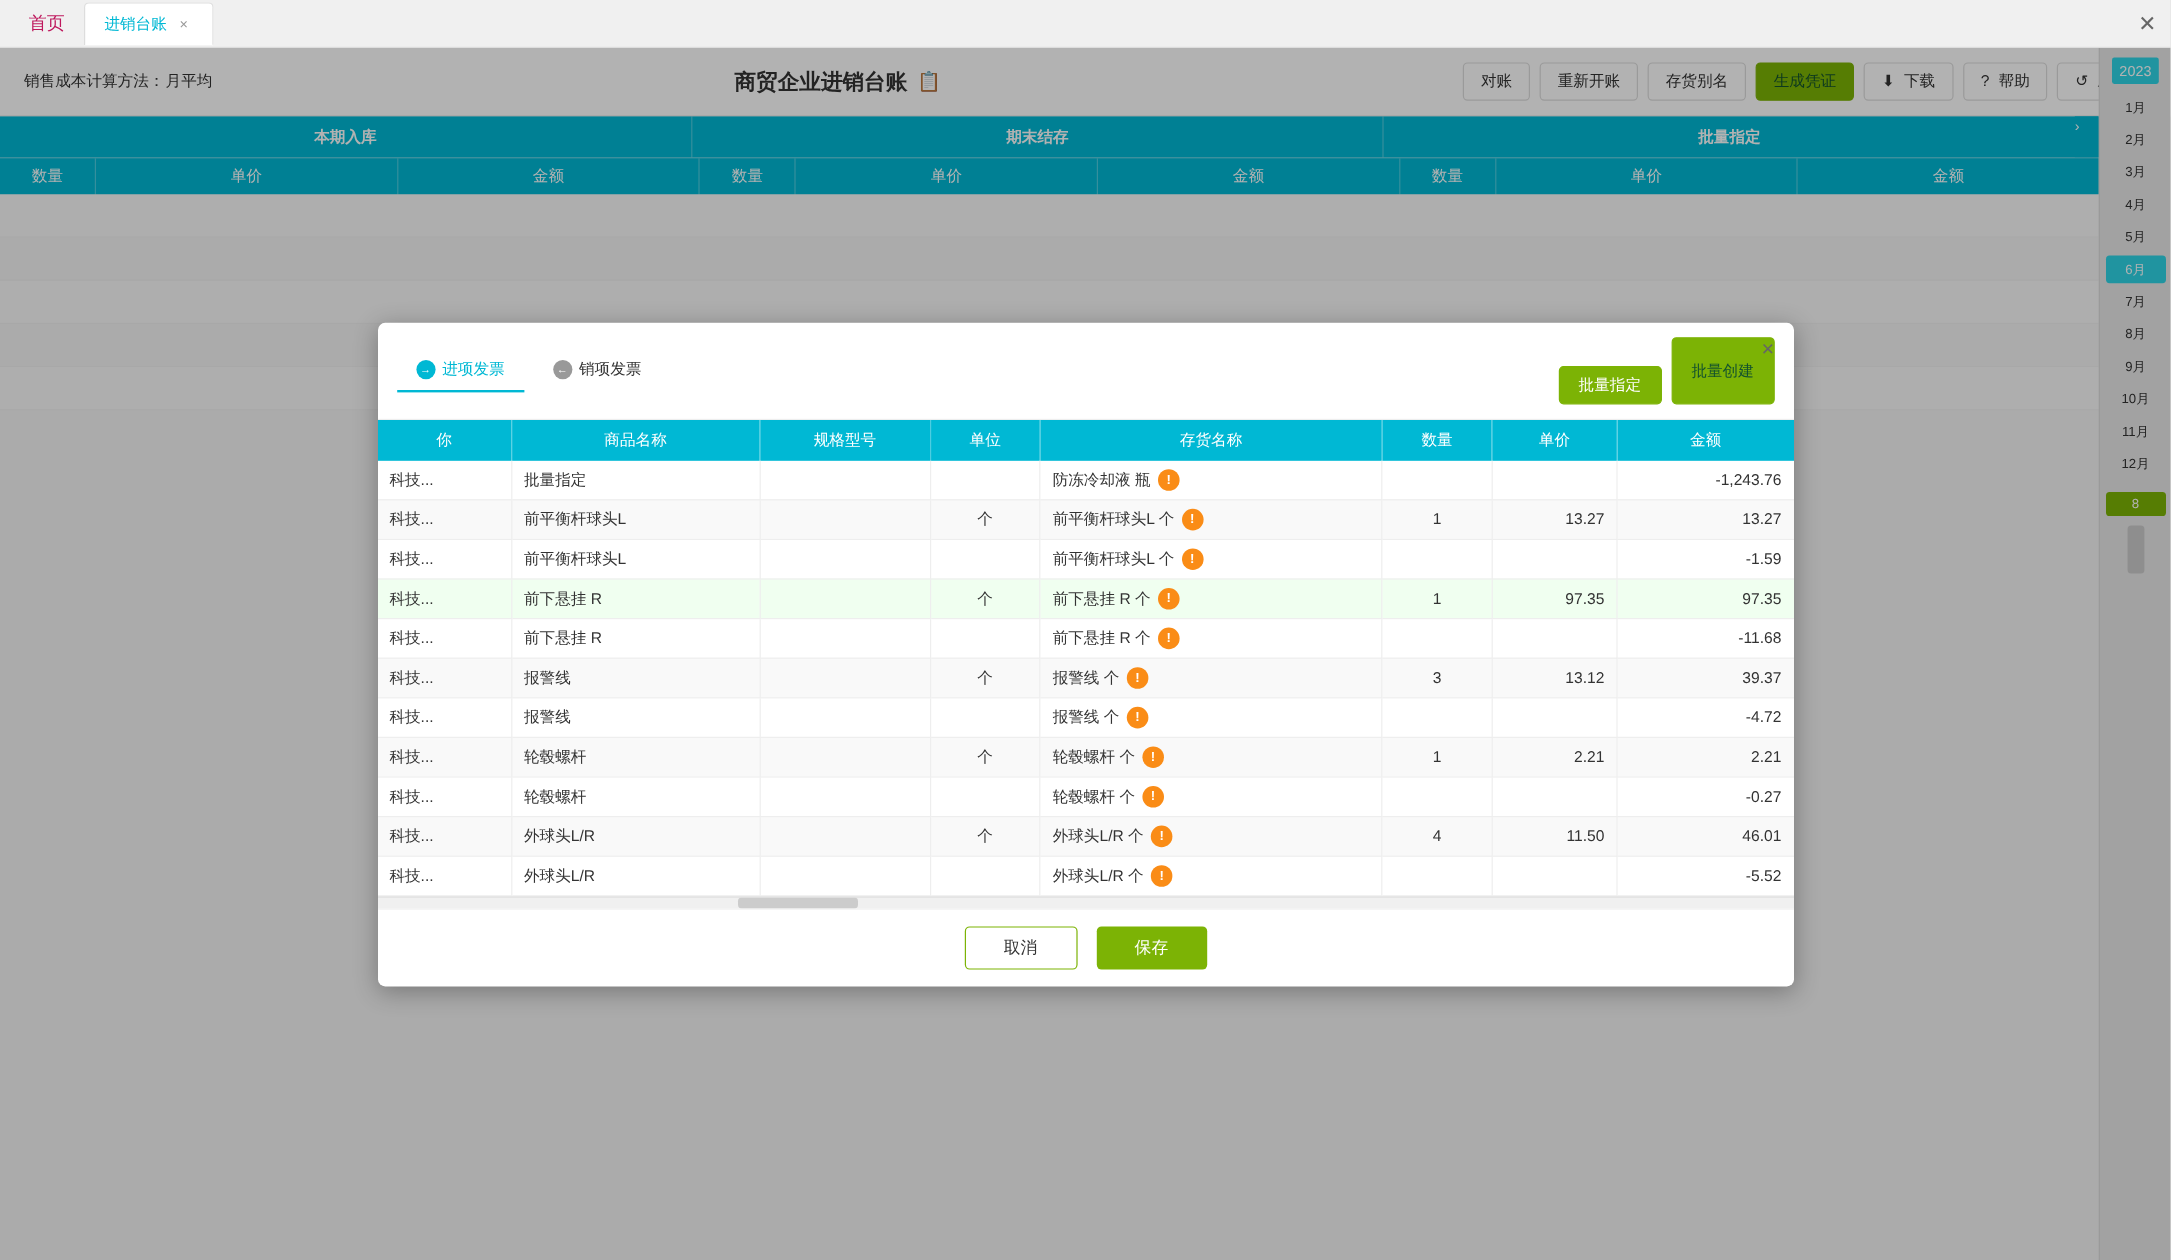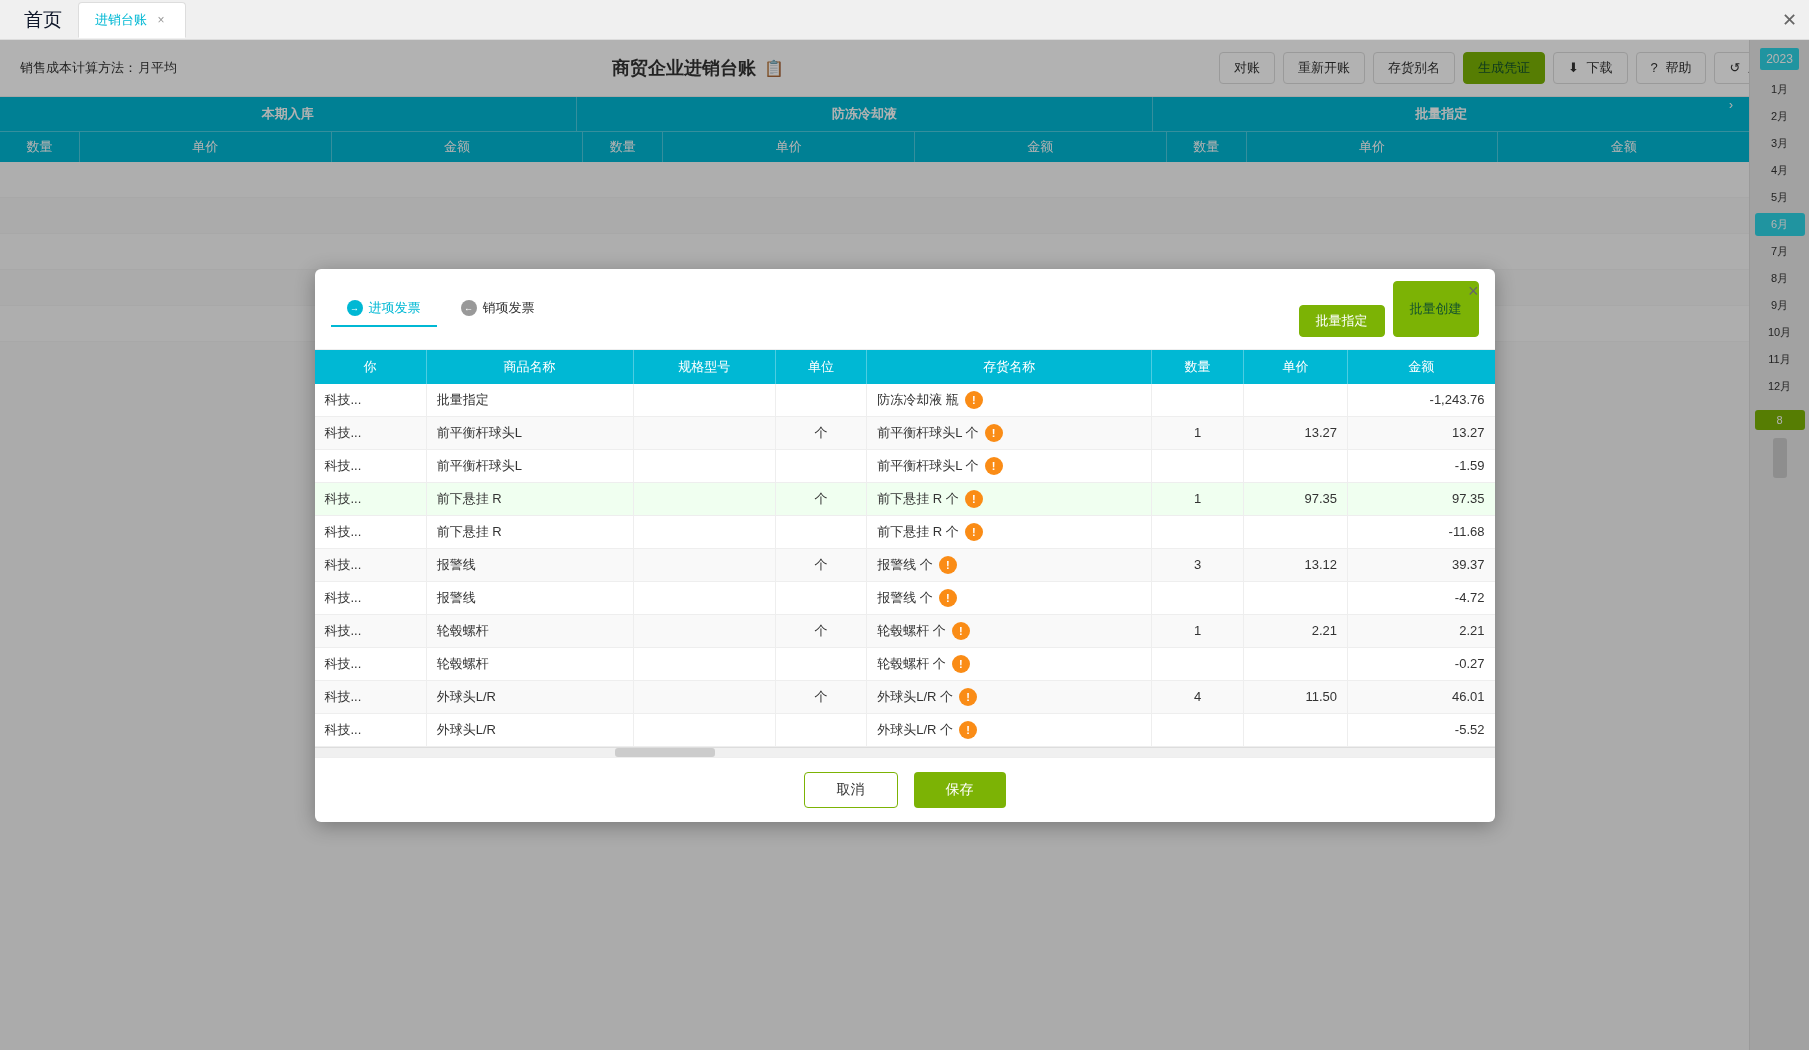--- a/index.html
+++ b/index.html
@@ -9,23 +9,23 @@
     .tab-bar {
       display: flex; align-items: center;
       background: #f0f0f0;
       border-bottom: 1px solid #ddd;
       height: 40px;
       padding: 0 8px;
       position: relative;
     }
     .tab-home {
       padding: 8px 16px;
-      color: #0f172a;
-      cursor: pointer;
-      font-size: 19px;
+      color: #be185d;
+      cursor: pointer;
+      font-size: 15px;
     }
     .tab-active {
       background: white;
       border: 1px solid #ddd;
       border-bottom: 1px solid white;
       border-radius: 4px 4px 0 0;
       padding: 8px 16px;
       color: #00b8d4;
       cursor: pointer;
       display: flex; align-items: center; gap: 6px;
@@ -309,21 +309,21 @@
       </button>
       <button class="btn">
         <span style="margin-right:4px;">↺</span>
         <span>刷新</span>
       </button>
     </div>
   </div>
 
   <div style="background:#00b8d4; display:flex; margin-right:60px;">
     <div style="flex:1; padding:8px; text-align:center; color:white; font-size:13px; font-weight:bold; border-right:1px solid rgba(255,255,255,0.3);">本期入库</div>
-    <div style="flex:1; padding:8px; text-align:center; color:white; font-size:13px; font-weight:bold; border-right:1px solid rgba(255,255,255,0.3);">防冻冷却液</div>
+    <div style="flex:1; padding:8px; text-align:center; color:white; font-size:13px; font-weight:bold; border-right:1px solid rgba(255,255,255,0.3);">期末结存</div>
     <div style="flex:1; padding:8px; text-align:center; color:white; font-size:13px; font-weight:bold;">批量指定</div>
     <div style="width:20px; background:#00b8d4; cursor:pointer;">
       <span style="color:white; font-size:12px;">›</span>
     </div>
   </div>
   <div style="background:#00b8d4; display:flex; margin-right:60px; border-top:1px solid rgba(255,255,255,0.3);">
     <div style="flex:0 0 80px; padding:6px 10px; color:white; font-size:13px; text-align:center; border-right:1px solid rgba(255,255,255,0.3);">数量</div>
     <div style="flex:1; padding:6px 10px; color:white; font-size:13px; text-align:center; border-right:1px solid rgba(255,255,255,0.3);">单价</div>
     <div style="flex:1; padding:6px 10px; color:white; font-size:13px; text-align:center; border-right:1px solid rgba(255,255,255,0.3);">金额</div>
     <div style="flex:0 0 80px; padding:6px 10px; color:white; font-size:13px; text-align:center; border-right:1px solid rgba(255,255,255,0.3);">数量</div>

